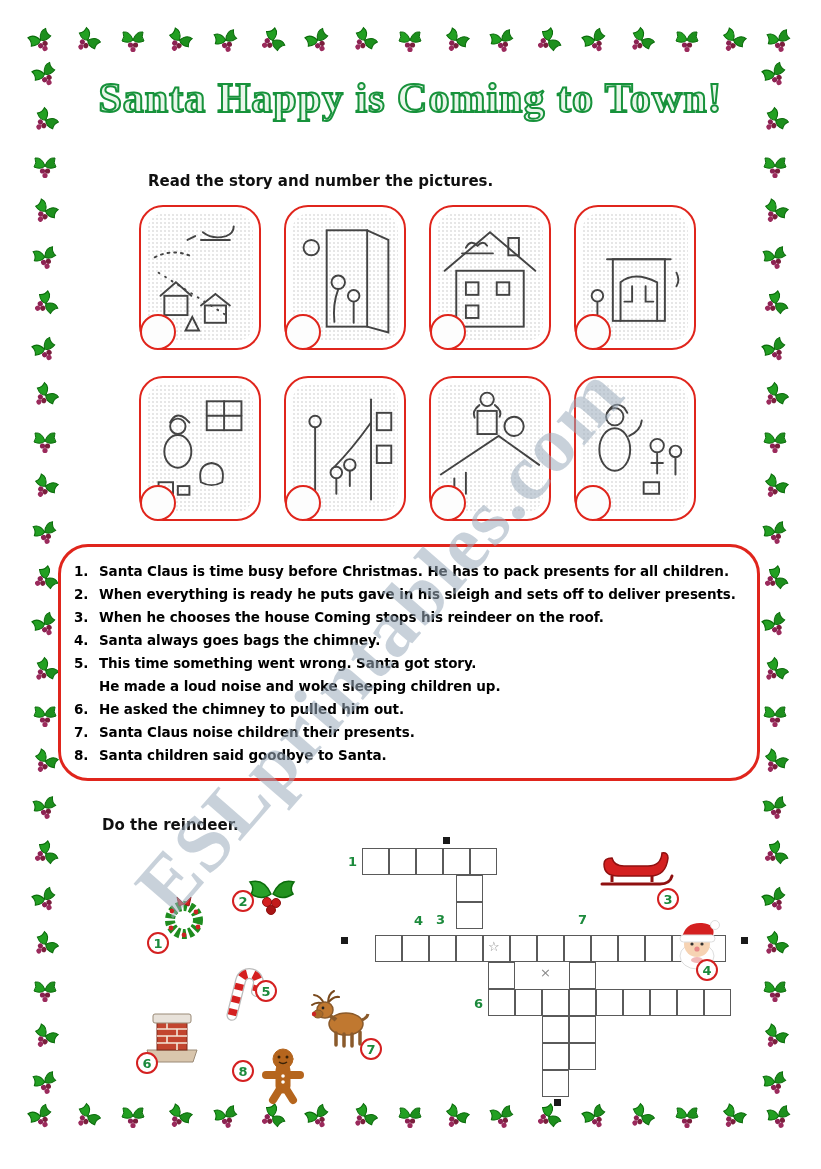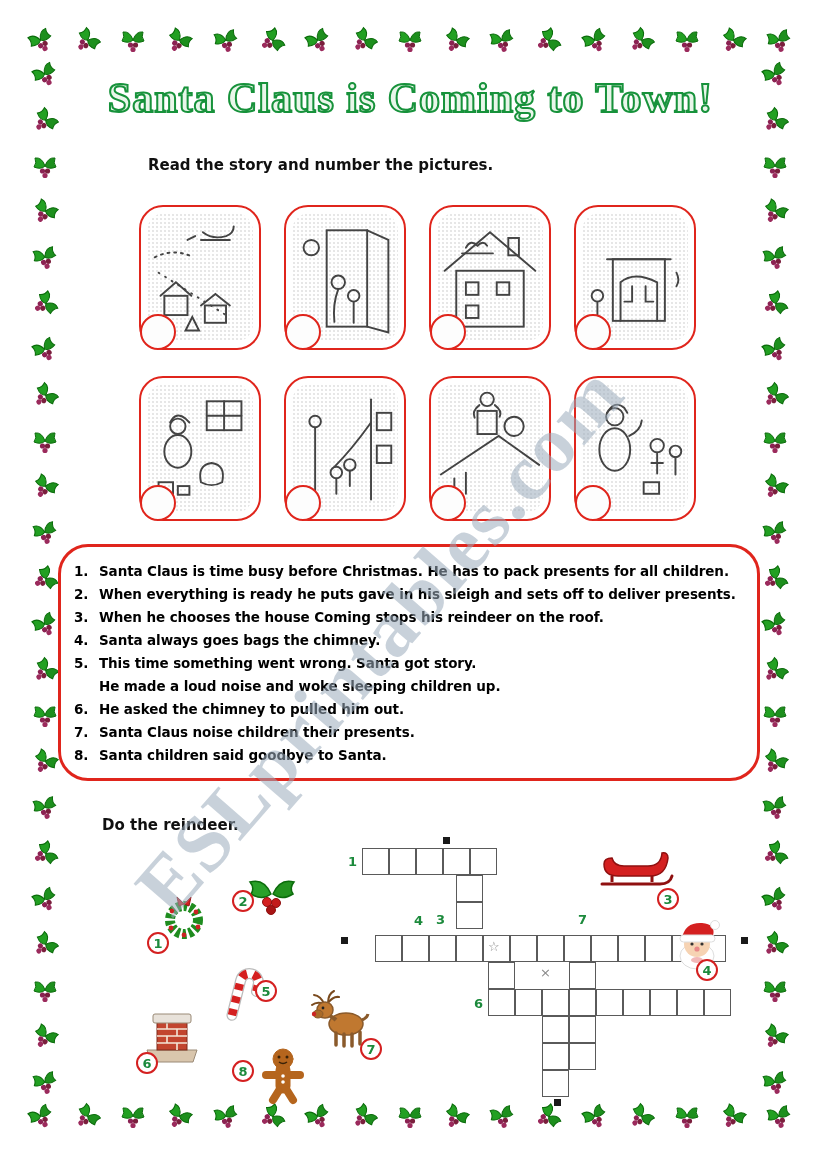--- a/index.html
+++ b/index.html
@@ -13,21 +13,21 @@
   .holly-strip.left   { left:28px; top:62px;  width:34px; height:1034px; flex-direction:column; }
   .holly-strip.right  { left:758px; top:62px; width:34px; height:1034px; flex-direction:column; }
   .holly-wrap { width:26px; height:26px; flex:0 0 auto; }
 
   .title { position:absolute; left:0; right:0; top:74px; text-align:center;
            font-family:"Liberation Serif", serif; font-weight:bold; font-size:42px; letter-spacing:1px;
            color:#e9f6ea; -webkit-text-stroke:2px #17923b;
            text-shadow:0 0 1px #17923b; z-index:2; }
 
   .instr { position:absolute; font-size:15px; font-weight:600; color:#101010; z-index:2; }
-  .instr.pictures  { left:148px; top:156px; }
+  .instr.pictures  { left:148px; top:172px; }
   .instr.crossword { left:102px; top:816px; }
 
   
   .pic-grid { position:absolute; left:139px; top:205px; width:557px; height:316px;
               display:grid; grid-template-columns:repeat(4,122px); grid-template-rows:145px 145px;
               column-gap:23px; row-gap:26px; z-index:2; }
   .pic-card { position:relative; border:2.5px solid #e0251c; border-radius:24px; background:#fff; }
   .halftone { position:absolute; inset:6px; border-radius:18px; overflow:hidden;
               background-image:radial-gradient(circle, #c9c9c9 0.6px, transparent 0.8px);
               background-size:4px 4px; }
@@ -627,21 +627,21 @@
       </svg></span>
     <span class="holly-wrap"><svg width="26" height="26" viewBox="0 0 26 26" style="transform:rotate(-14deg)">
         <path d="M13,12 Q10,3 3,4 Q5,9 2,13 Q9,16 13,12 Z" fill="#22a022" stroke="#0b6b0b" stroke-width="1"></path>
         <path d="M13,12 Q16,3 23,4 Q21,9 24,13 Q17,16 13,12 Z" fill="#1d8f1d" stroke="#0b6b0b" stroke-width="1"></path>
         <circle cx="10.5" cy="17" r="2.6" fill="#8b2252"></circle>
         <circle cx="15.5" cy="17" r="2.6" fill="#7a1f3d"></circle>
         <circle cx="13" cy="21.5" r="2.6" fill="#9b2a5c"></circle>
       </svg></span>
   </div>
 
-<div class="title">Santa Claus is Coming to Town!</div>
+<div class="title">Santa Happy is Coming to Town!</div>
 
 <div class="instr pictures">Read the story and number the pictures.</div>
 
 <div class="pic-grid">
     <div class="pic-card">
       <div class="halftone">
         <svg viewBox="0 0 110 130">
           <g stroke="#444" stroke-width="2" fill="none" stroke-linecap="round">
             <path d="M58,18 q10,8 24,4 q8,-3 8,-10"></path>
             <path d="M56,26 h30"></path>

